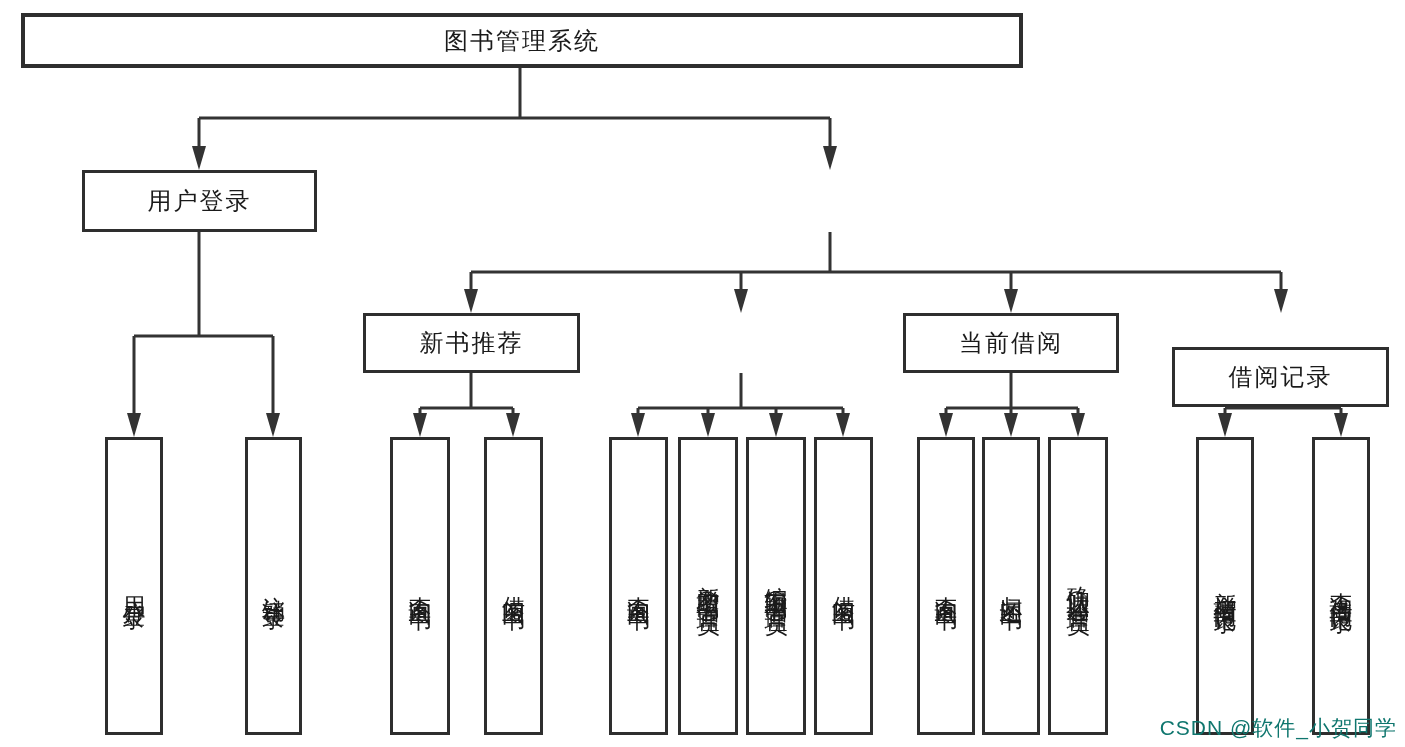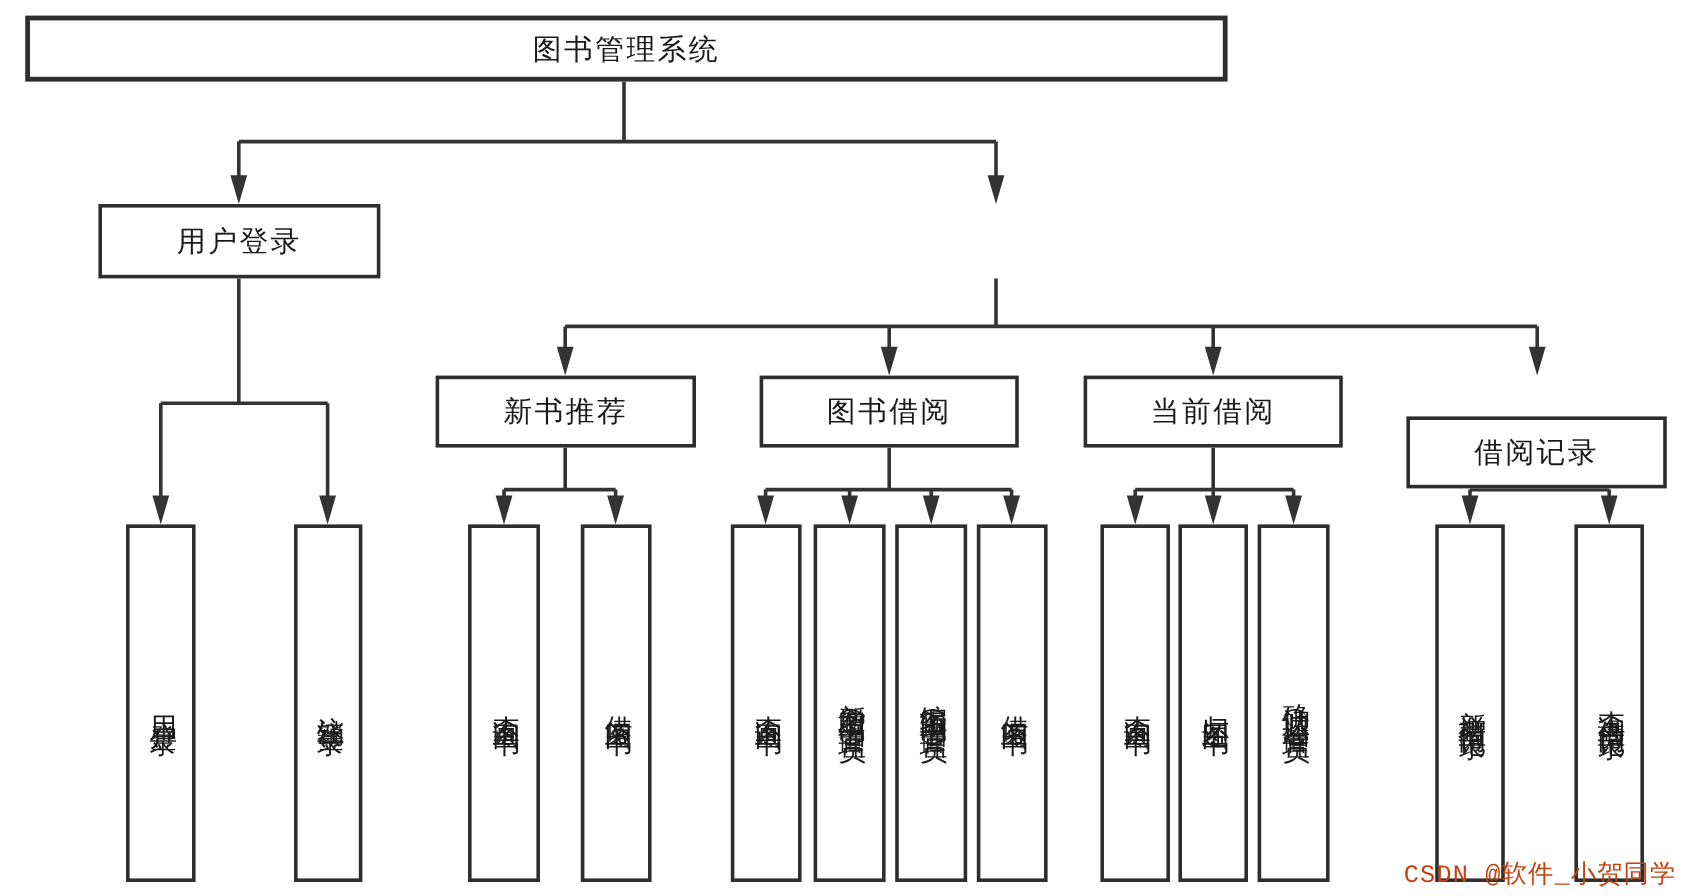--- a/index.html
+++ b/index.html
@@ -1,21 +1,21 @@
 <!DOCTYPE html>
 <html><head>
 <meta charset="utf-8">
 <style>
   html, body { margin: 0; padding: 0; background: #ffffff; }
   .canvas {
     position: relative;
     width: 1405px;
     height: 747px;
     background: #ffffff;
-    font-family: Liberation Mono, monospace;
+    font-family: Liberation Sans, sans-serif;
     overflow: hidden;
   }
   svg.wires {
     position: absolute;
     left: 0; top: 0;
     width: 1405px; height: 747px;
   }
   svg.wires path {
     stroke: #333333;
     stroke-width: 3;
@@ -40,21 +40,21 @@
     text-orientation: mixed;
     font-size: 23px;
     letter-spacing: 4px;
     line-height: 1;
   }
   .watermark {
     position: absolute;
     top: 714px;
     right: 8px;
     font-size: 21px;
-    color: #c2410c;
+    color: #0f766e;
     letter-spacing: 1px;
     white-space: nowrap;
     z-index: 5;
   }
 </style>
 </head>
 <body>
 
 <div class="canvas">
 
@@ -112,23 +112,20 @@
     <span>图书管理系统</span>
   </div>
 
   <div class="node" style="left:82px; top:170px; width:235px; height:62px;">
     <span>用户登录</span>
   </div>
 
   <div class="node" style="left:363px; top:313px; width:217px; height:60px;">
     <span>新书推荐</span>
   </div>
-  <div class="node" style="left:633px; top:313px; width:216px; height:60px;">
-    <span>图书借阅</span>
-  </div>
   <div class="node" style="left:903px; top:313px; width:216px; height:60px;text-align:right;">
     <span>当前借阅</span>
   </div>
   <div class="node" style="left:1172px; top:313px; width:217px; height:60px;margin-top:34px;">
     <span>借阅记录</span>
   </div>
 
   <div class="node leaf" style="left:105px; top:437px; width:58px; height:298px;">
     <span>用户登录</span>
   </div>

